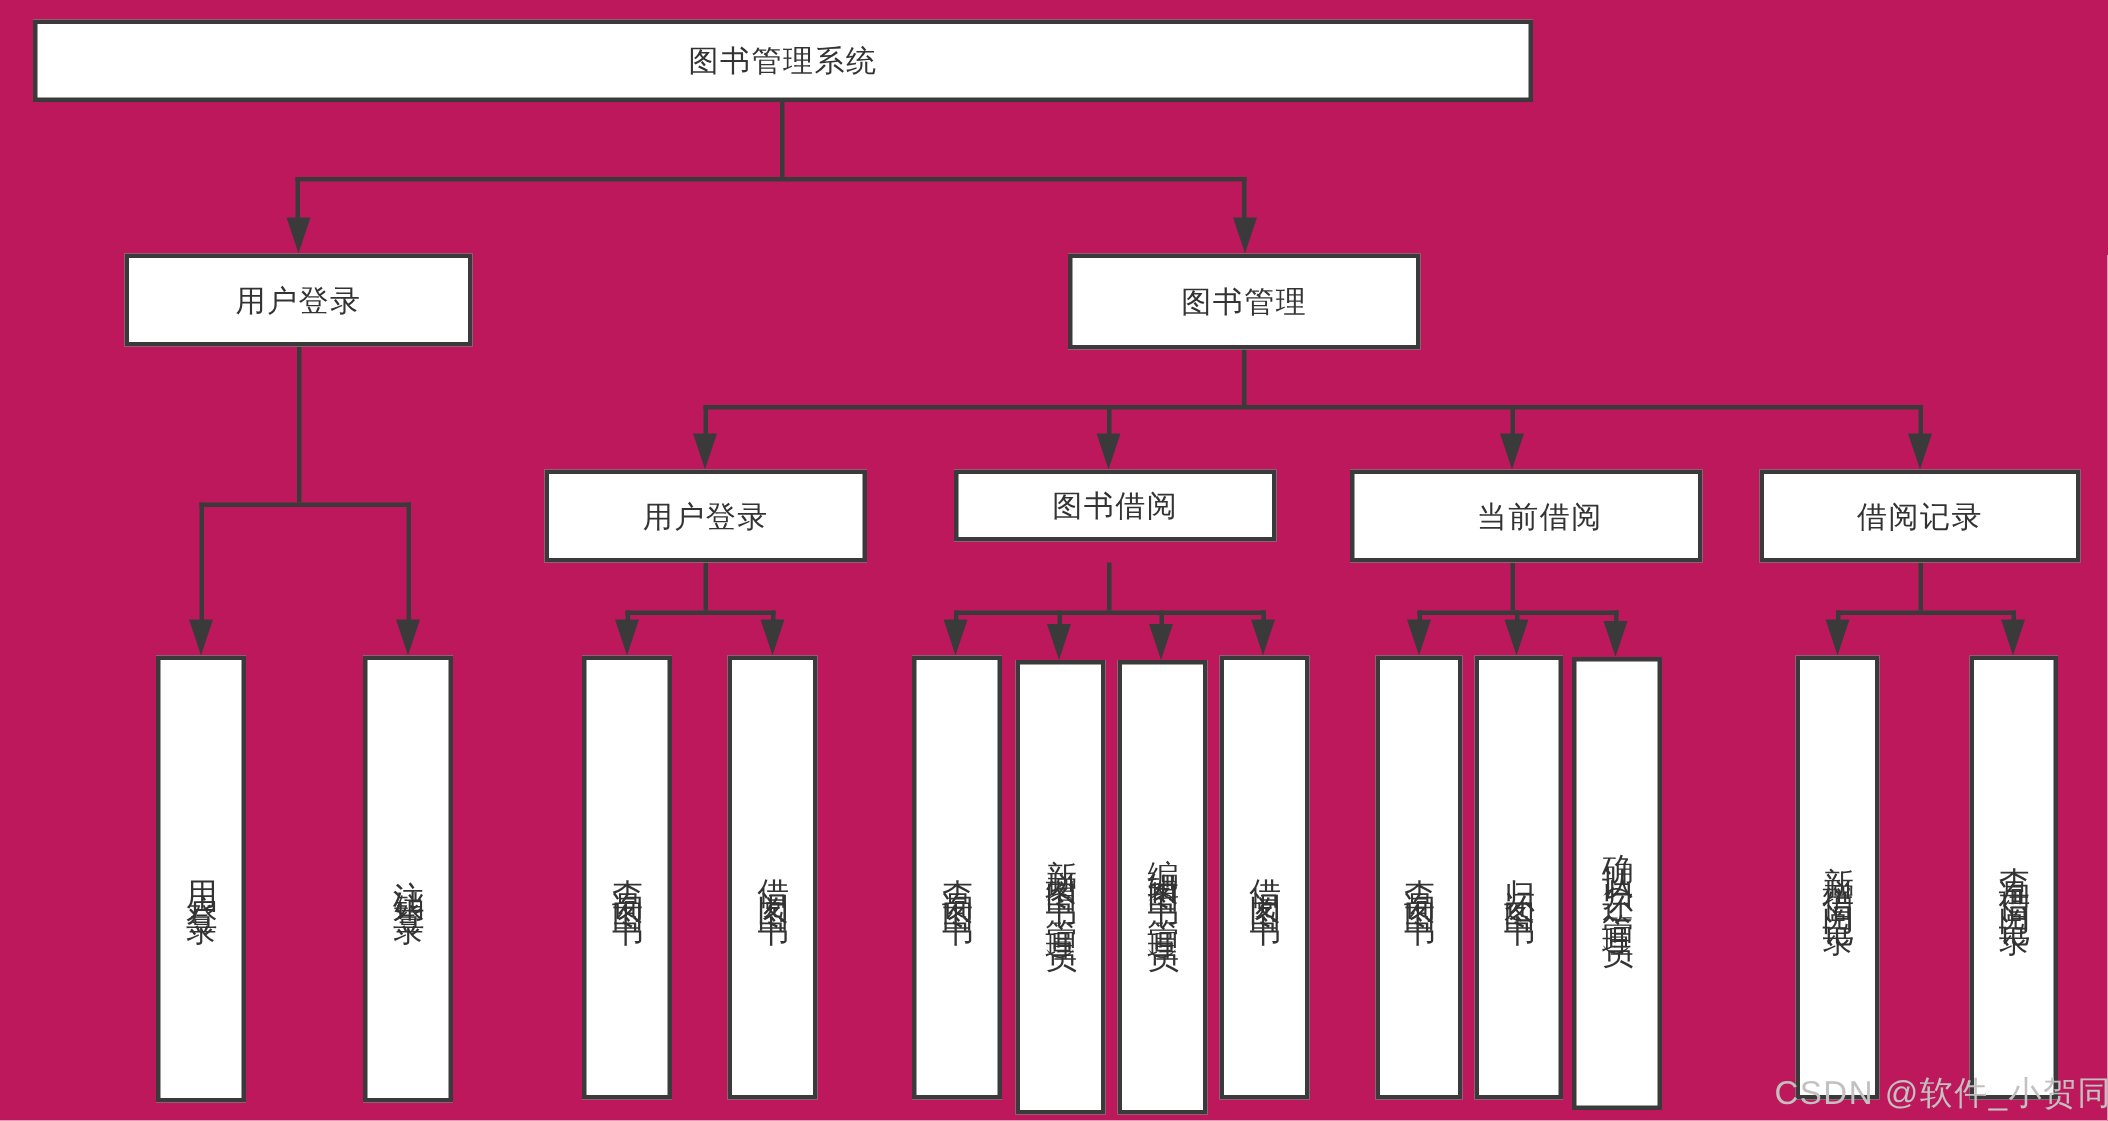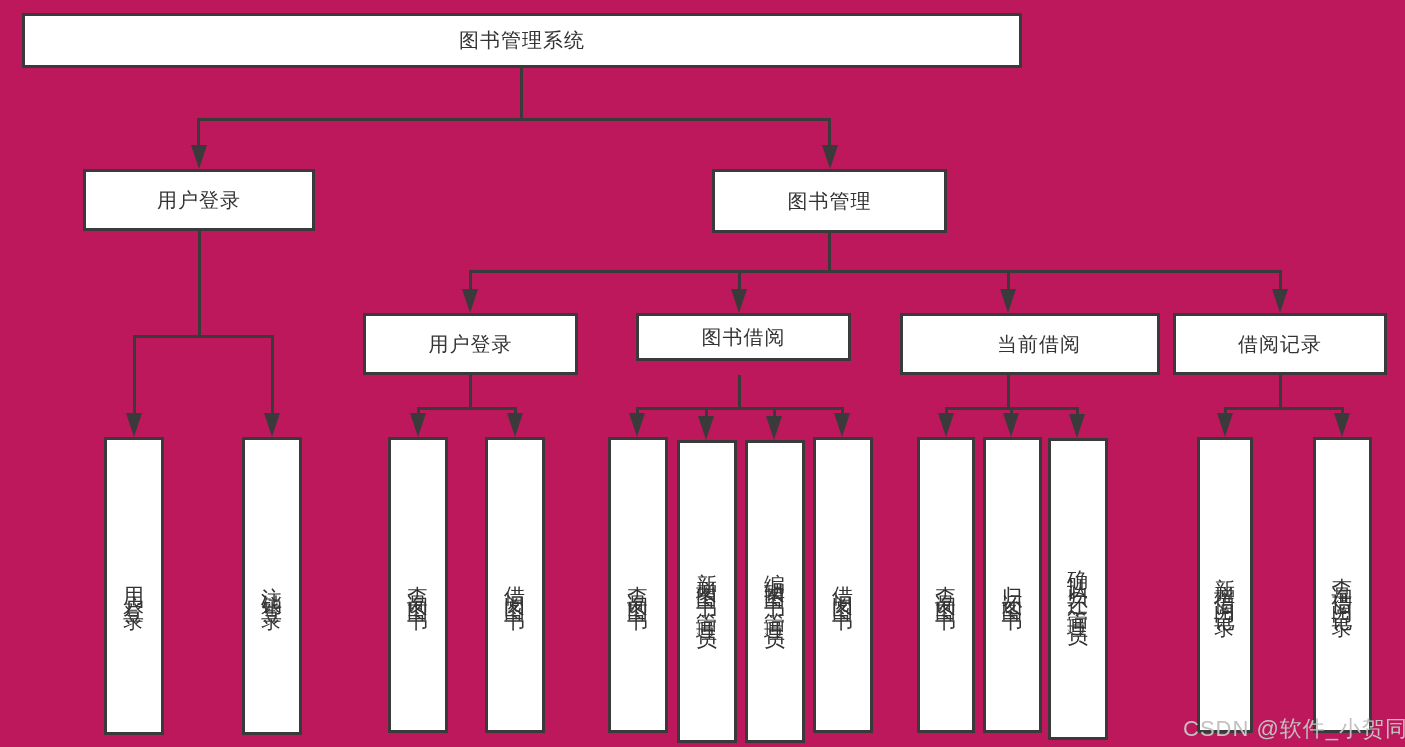--- a/index.html
+++ b/index.html
@@ -94,21 +94,21 @@
   <div class="arrow" style="left:1000px;top:289px;"></div>
   <div class="vline" style="left:1279px;top:270px;height:20px;"></div>
   <div class="arrow" style="left:1272px;top:289px;"></div>
 
   <div class="box" style="left:363px;top:313px;width:215px;height:62px;">
     <span>用户登录</span>
   </div>
   <div class="box" style="left:636px;top:313px;width:215px;height:48px;">
     <span>图书借阅</span>
   </div>
-  <div class="box" style="left:900px;top:313px;width:260px;height:62px;padding-left:18px;">
+  <div class="box" style="left:900px;top:313px;width:235px;height:62px;padding-left:18px;">
     <span>当前借阅</span>
   </div>
   <div class="box" style="left:1173px;top:313px;width:214px;height:62px;">
     <span>借阅记录</span>
   </div>
 
   <div class="vline" style="left:469px;top:375px;height:32px;"></div>
   <div class="hline" style="left:417px;top:407px;width:100px;"></div>
   <div class="vline" style="left:417px;top:407px;height:8px;"></div>
   <div class="arrow" style="left:410px;top:413px;"></div>

